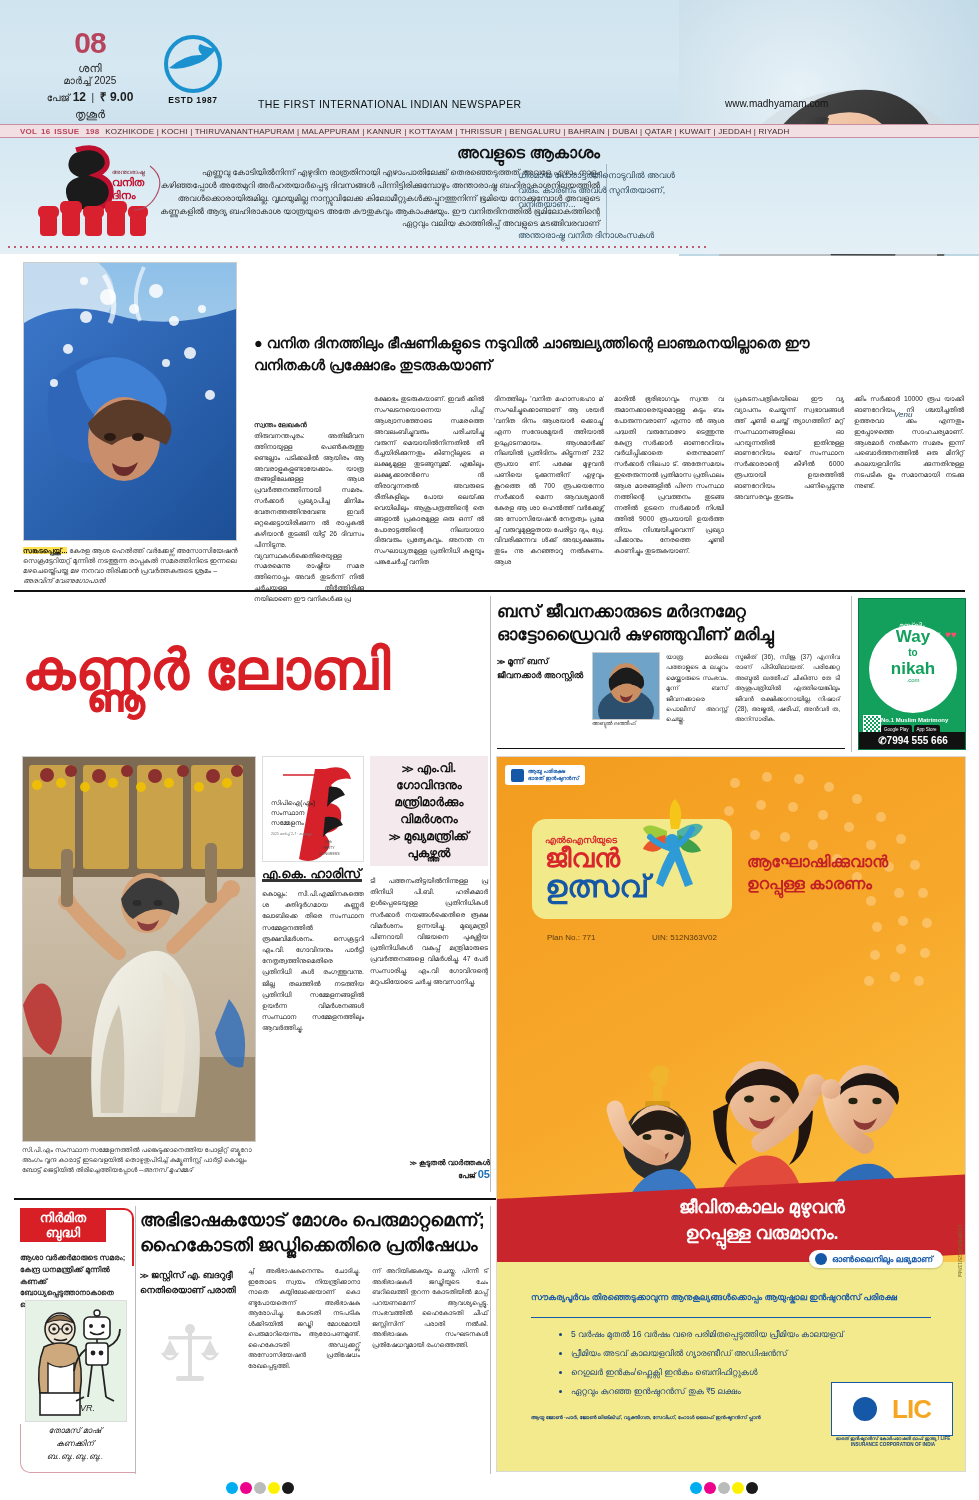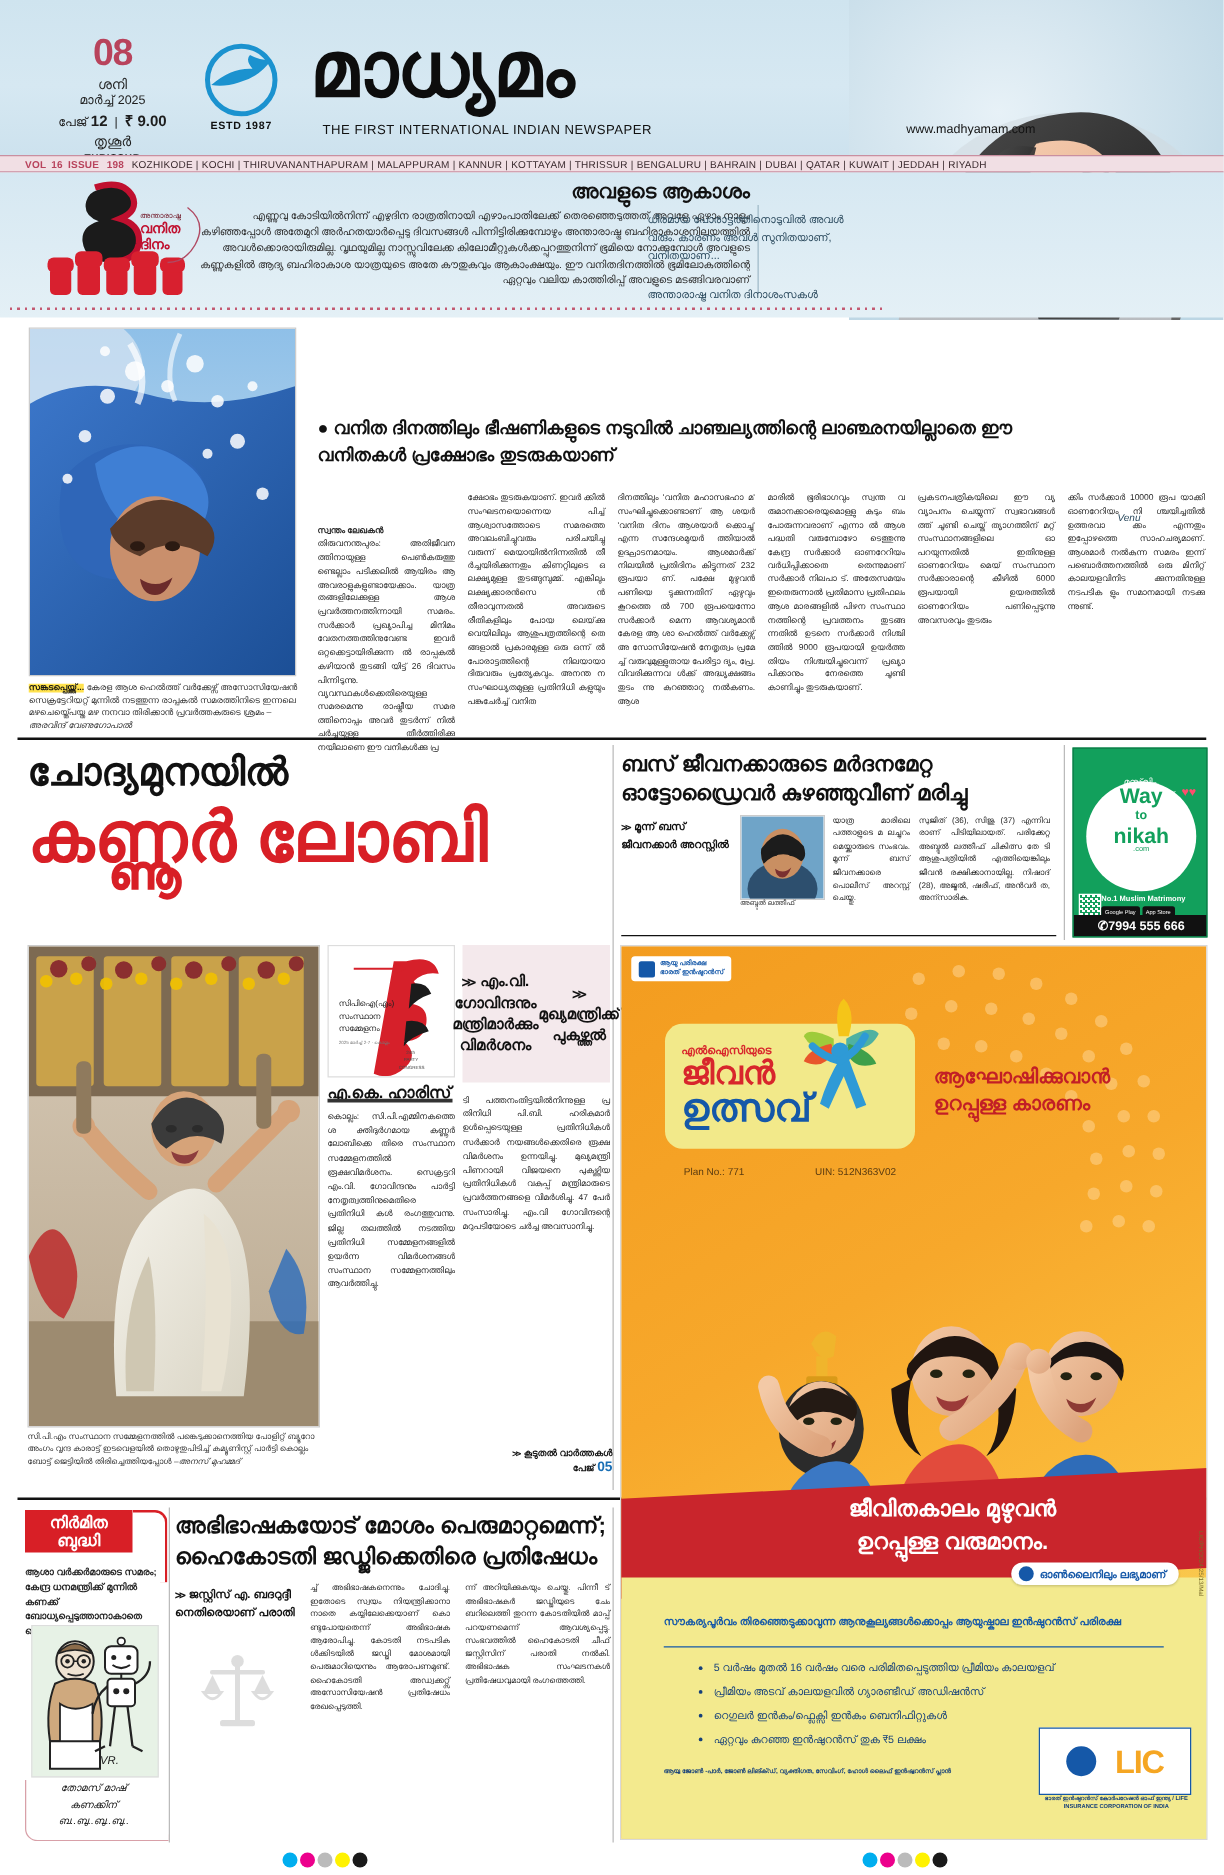--- a/index.html
+++ b/index.html
@@ -60,21 +60,21 @@
   
   .mid-head1{position:absolute;left:22px;top:600px;font-size:31px;font-weight:bold;color:#111;}
   .mid-head2{position:absolute;left:22px;top:640px;font-size:56px;line-height:60px;font-weight:bold;color:#d81f26;}
 
   .cpm-logo{position:absolute;left:262px;top:756px;width:100px;height:104px;border:1px solid #ddd;background:#fff;overflow:hidden;}
   .cpm-byline{position:absolute;left:262px;top:866px;font-size:13px;font-weight:bold;color:#111;}
   .cpm-bar{position:absolute;left:262px;top:879px;width:100px;height:3px;background:#333;}
   .cpm-col{position:absolute;left:262px;top:888px;width:102px;font-size:6.8px;line-height:1.65;color:#262626;text-align:justify;}
 
   .bullets{position:absolute;left:370px;top:756px;width:118px;height:110px;background:#f4e9ec;
-    display:flex;flex-direction:row;justify-content:center;align-items:center;
+    display:flex;flex-direction:column;justify-content:center;align-items:center;
     font-size:12px;line-height:17px;font-weight:bold;color:#111;text-align:center;box-sizing:border-box;padding:4px;}
   .mid-col2{position:absolute;left:370px;top:875px;width:118px;font-size:6.8px;line-height:1.65;color:#262626;text-align:justify;}
 
   .mid-photo{position:absolute;left:22px;top:756px;width:232px;height:384px;overflow:hidden;border:1px solid #ccc;}
   .mid-cap{position:absolute;left:22px;top:1145px;width:236px;font-size:6.6px;line-height:1.5;color:#333;}
   .jump{position:absolute;left:370px;top:1158px;width:120px;text-align:right;font-size:7.5px;font-weight:bold;color:#111;}
   .jump .pg{color:#1a6fb5;font-size:11px;}
 
   
   .bus-head{position:absolute;left:497px;top:600px;width:350px;font-size:17px;line-height:23px;font-weight:bold;color:#111;}
@@ -226,21 +226,20 @@
     </div>
 
     <div class="mh-logo">
       <svg width="76" height="60" viewBox="0 0 76 60">
         <circle cx="38" cy="30" r="27" fill="none" stroke="#1b92cf" stroke-width="4"></circle>
         <path d="M14 34 q16 -14 33 -13 q-6 -7 -2 -11 q9 5 17 4 q-10 14 -26 18 q-12 4 -22 2Z" fill="#1b92cf"></path>
       </svg>
     </div>
     <div class="mh-estd">ESTD 1987</div>
 
-    <div class="mh-title">മാധ്യമം</div>
     <div class="mh-tagline">THE FIRST INTERNATIONAL INDIAN NEWSPAPER</div>
     <div class="mh-url">www.madhyamam.com</div>
   </div>
 
   <div class="editions">
     <span class="vol">VOL</span>
     <span class="vol">16</span>
     <span class="issue">ISSUE</span>
     <span class="issue">198</span>
     <span>KOZHIKODE | KOCHI | THIRUVANANTHAPURAM | MALAPPURAM | KANNUR | KOTTAYAM | THRISSUR | BENGALURU | BAHRAIN | DUBAI | QATAR | KUWAIT | JEDDAH | RIYADH</span>
@@ -351,21 +350,20 @@
   </div>
 
   <div class="rule" style="left:14px;top:590px;width:951px;height:2px;"></div>
   <div class="rule" style="left:14px;top:1198px;width:951px;height:2px;"></div>
   <div class="vline" style="left:490px;top:596px;height:596px;"></div>
   <div class="vline" style="left:851px;top:596px;height:156px;"></div>
   <div class="hline" style="left:497px;top:748px;width:348px;"></div>
   <div class="vline" style="left:135px;top:1206px;height:268px;"></div>
   <div class="vline" style="left:490px;top:1206px;height:268px;"></div>
 
-  <div class="mid-head1">ചോദ്യമുനയിൽ</div>
   <div class="mid-head2">കണ്ണൂർ ലോബി</div>
 
   <div class="mid-photo">
     <svg width="232" height="384" viewBox="0 0 232 384">
       <defs>
         <linearGradient id="wallg" x1="0" y1="0" x2="0" y2="1">
           <stop offset="0%" stop-color="#d8cbb8"></stop>
             <stop offset="100%" stop-color="#b9a88f"></stop>
         </linearGradient>
         <linearGradient id="sari" x1="0" y1="0" x2="1" y2="1">

